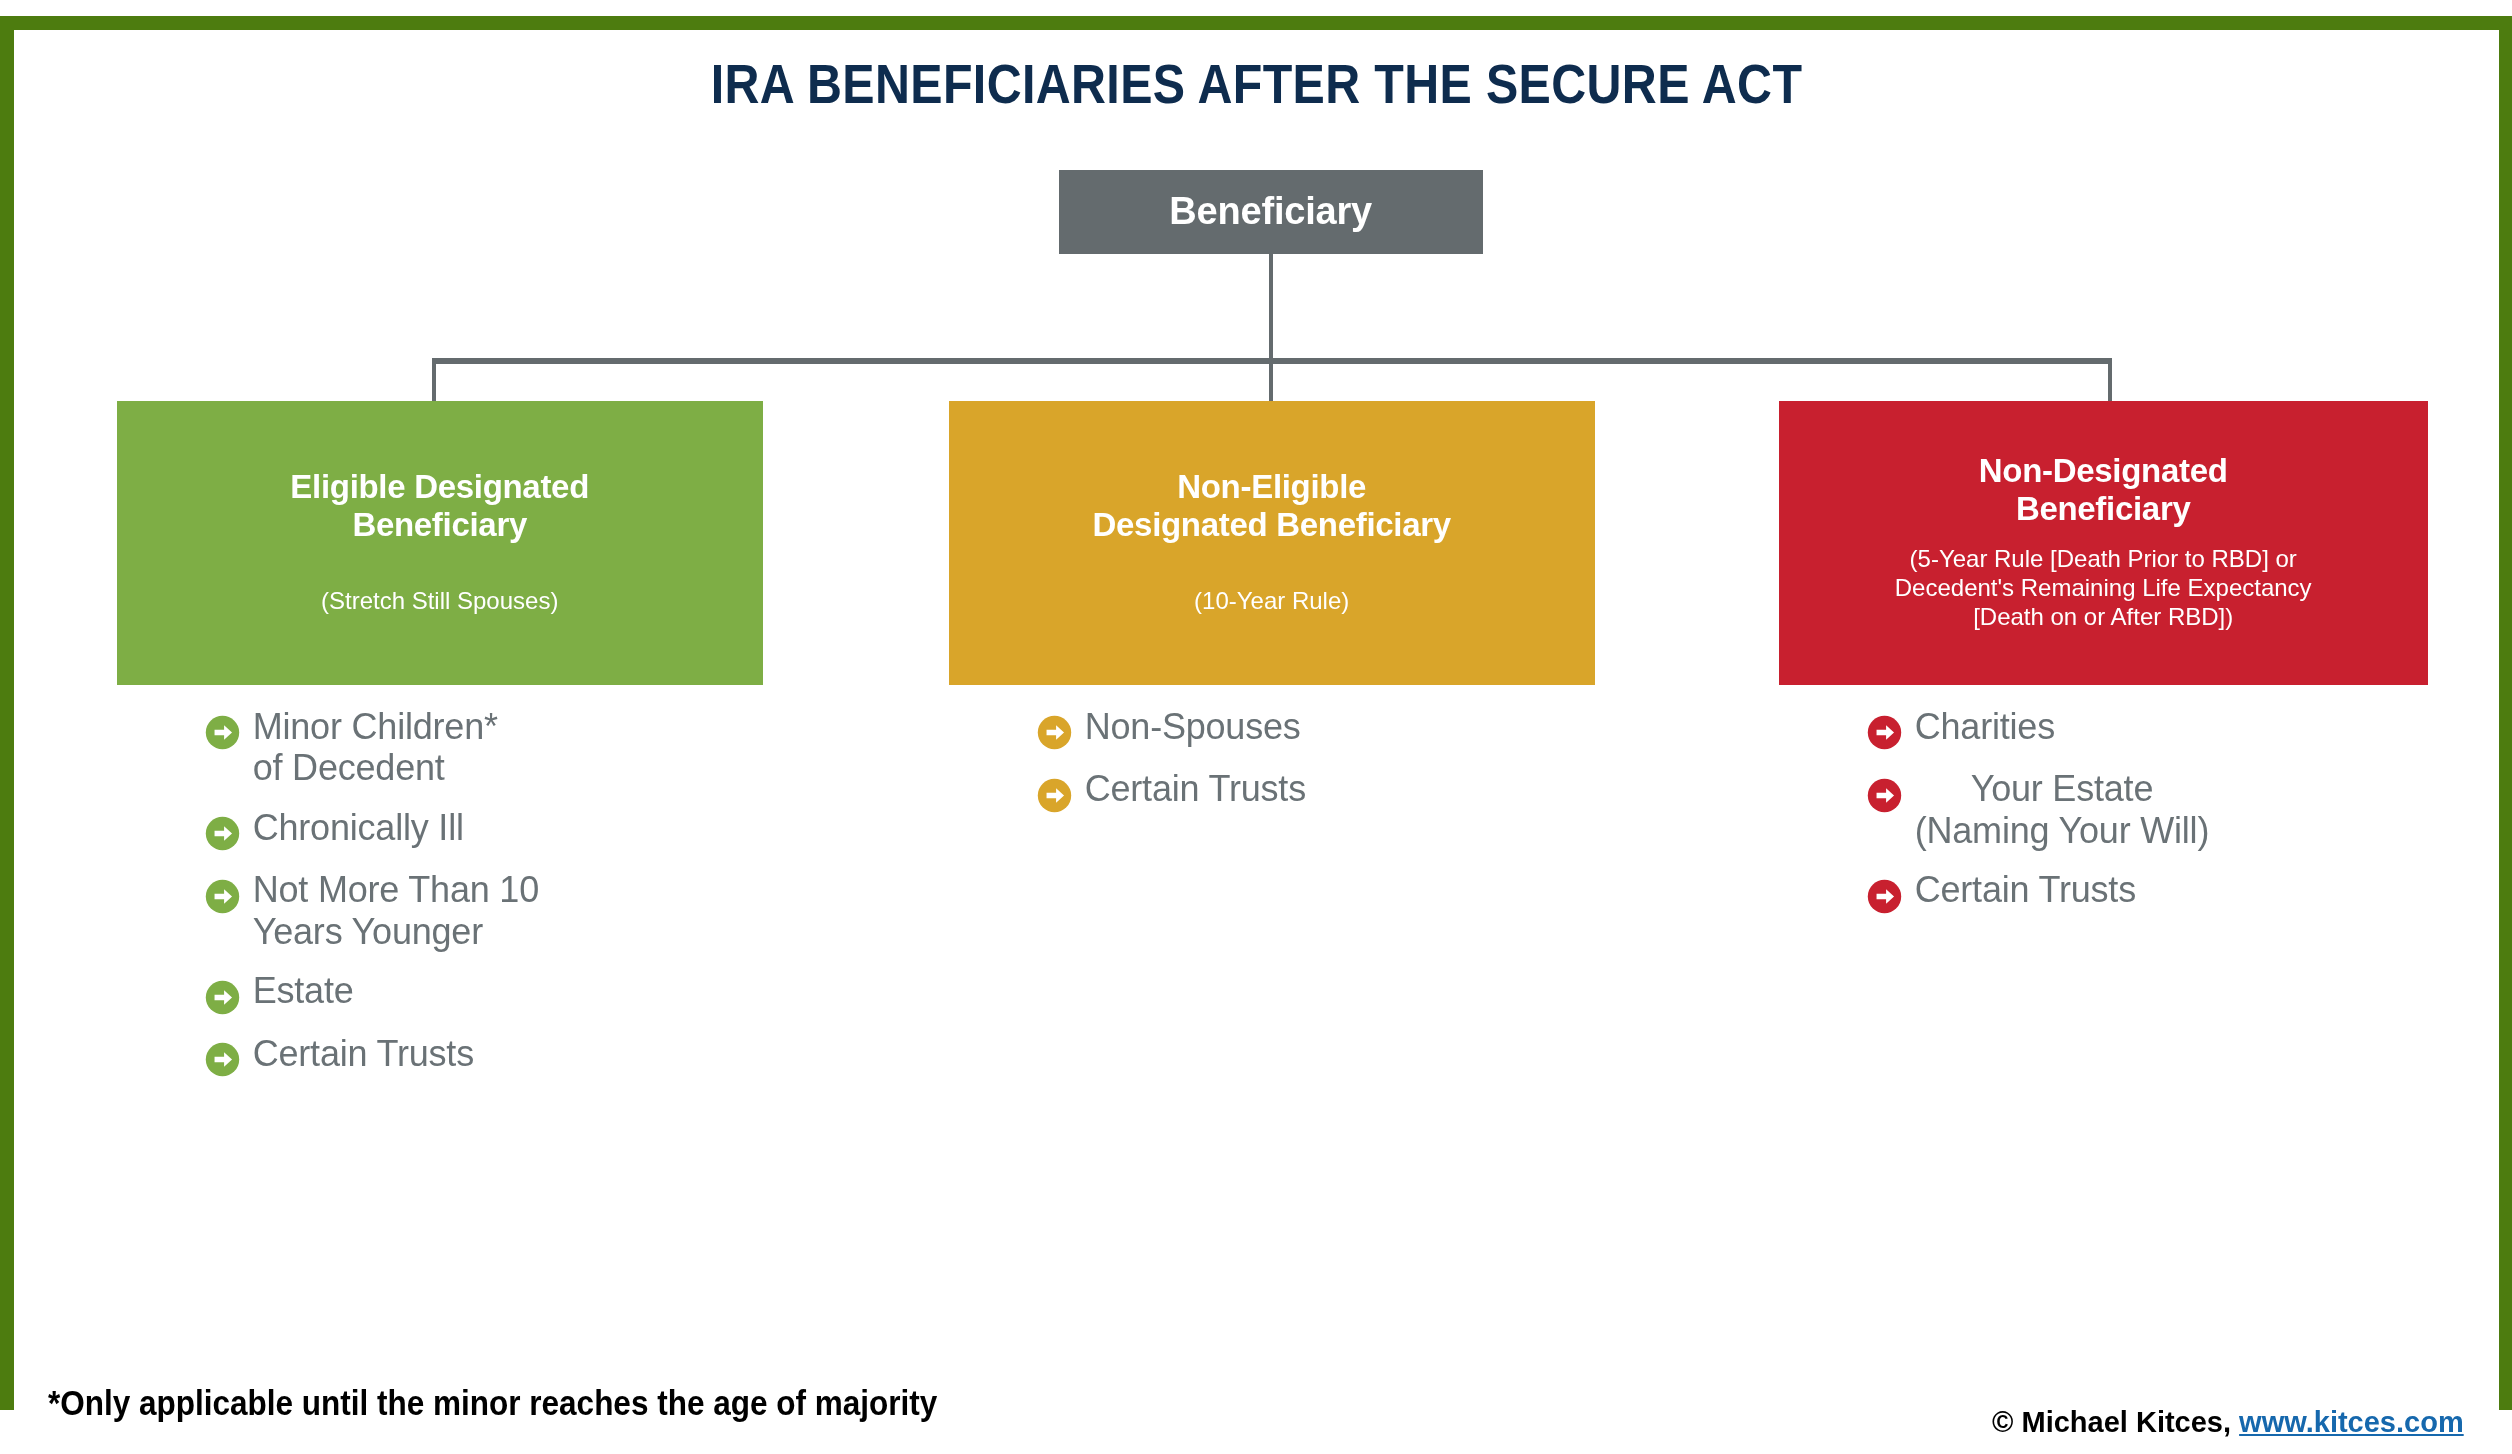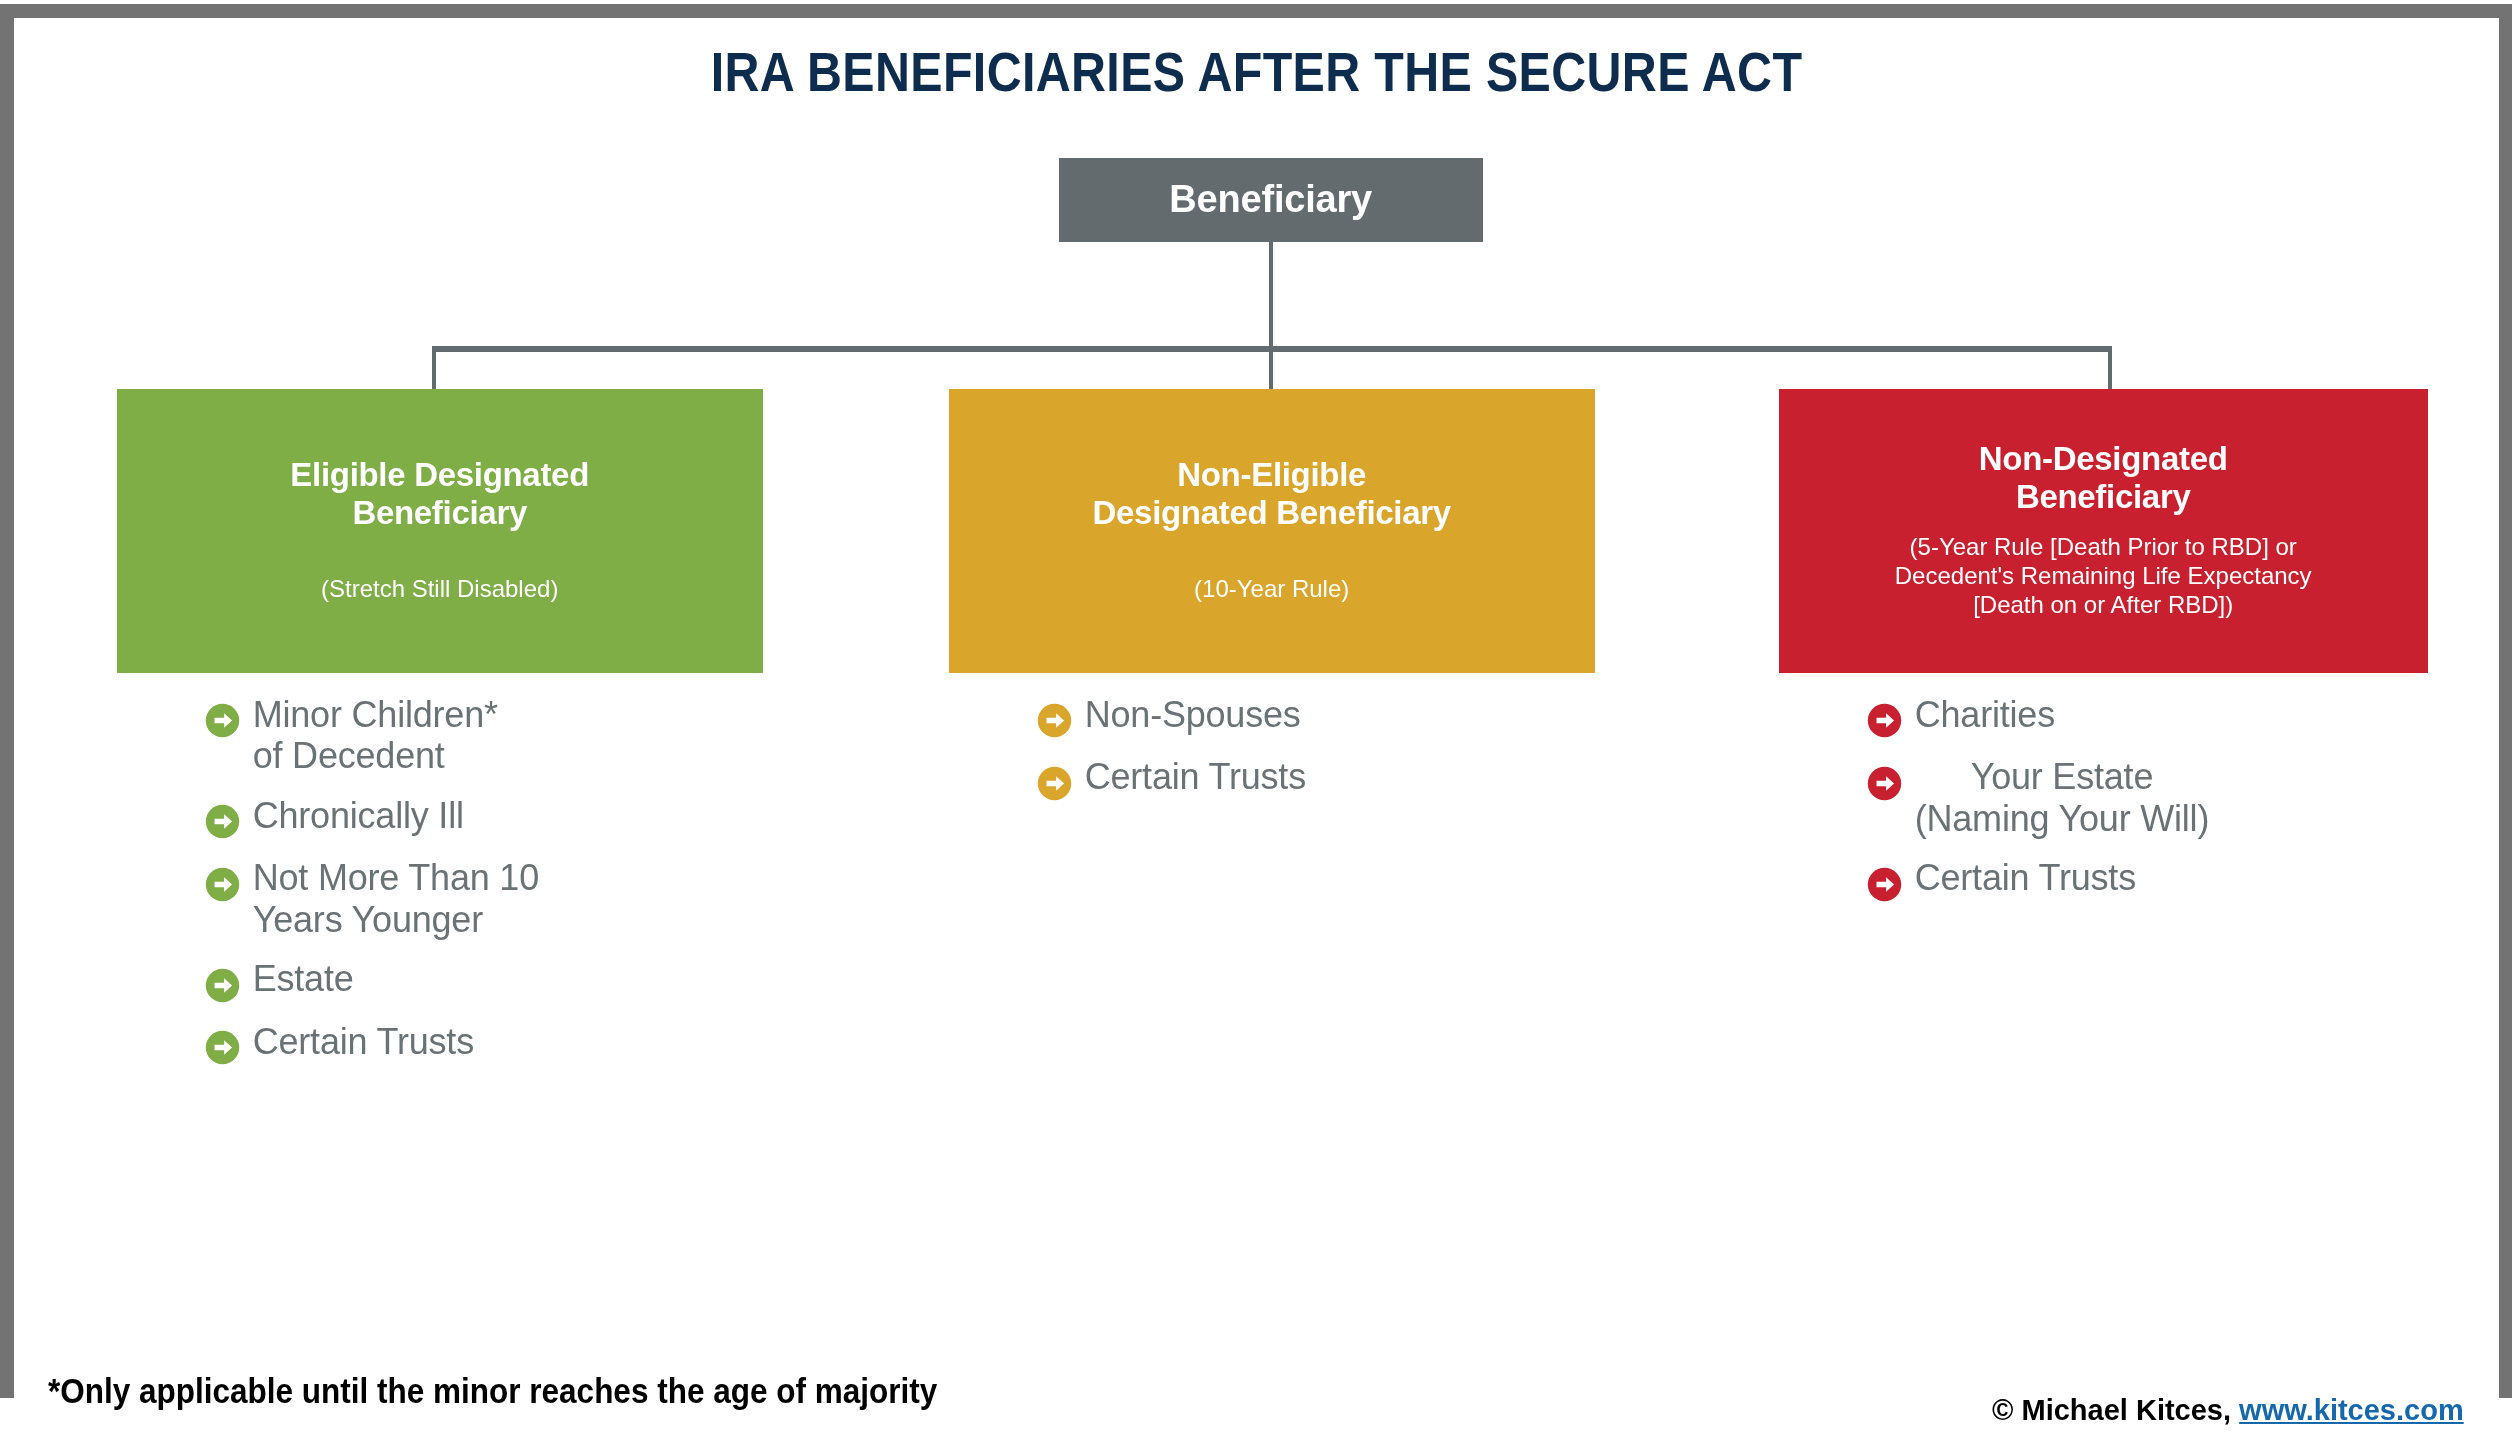--- a/index.html
+++ b/index.html
@@ -10,24 +10,24 @@
   body {
     width: 2512px;
     height: 1455px;
     font-family: "Liberation Sans", sans-serif;
     overflow: hidden;
   }
 
   
   .frame {
     position: absolute;
-    left: 0; top: 4px;
+    left: 0; top: 16px;
     width: 2512px;
     height: 1394px;
-    background: #737373;
+    background: #4d7c0f;
     box-sizing: border-box;
   }
   .canvas {
     position: absolute;
     left: 13.7px; top: 13.7px;
     width: 2485px;
     height: 1427px;
     background: #ffffff;
     box-sizing: border-box;
   }
@@ -232,21 +232,21 @@
     <div class="arrow-head a3">
       <svg width="35" height="35" viewBox="0 0 44 44">
           <polygon points="22,44 3,4 22,16 41,4" fill="#646b6e"></polygon>
         </svg>
     </div>
 
     <div class="column col-green">
       <div class="cat-box green">
         <div class="cat-title">Eligible Designated
 Beneficiary</div>
-        <div class="cat-sub">(Stretch Still Disabled)</div>
+        <div class="cat-sub">(Stretch Still Spouses)</div>
       </div>
       <div class="bullets">
         <div class="bullet">
           <span class="bullet-icon">
             <svg viewBox="0 0 44 44">
                 <circle cx="22" cy="22" r="21" fill="#7eae45"></circle>
                 <path d="M12 18.5h12v-5.5l10 9-10 9v-5.5h-12z" fill="#ffffff"></path>
               </svg>
           </span>
           <span class="bullet-text">Minor Children*

